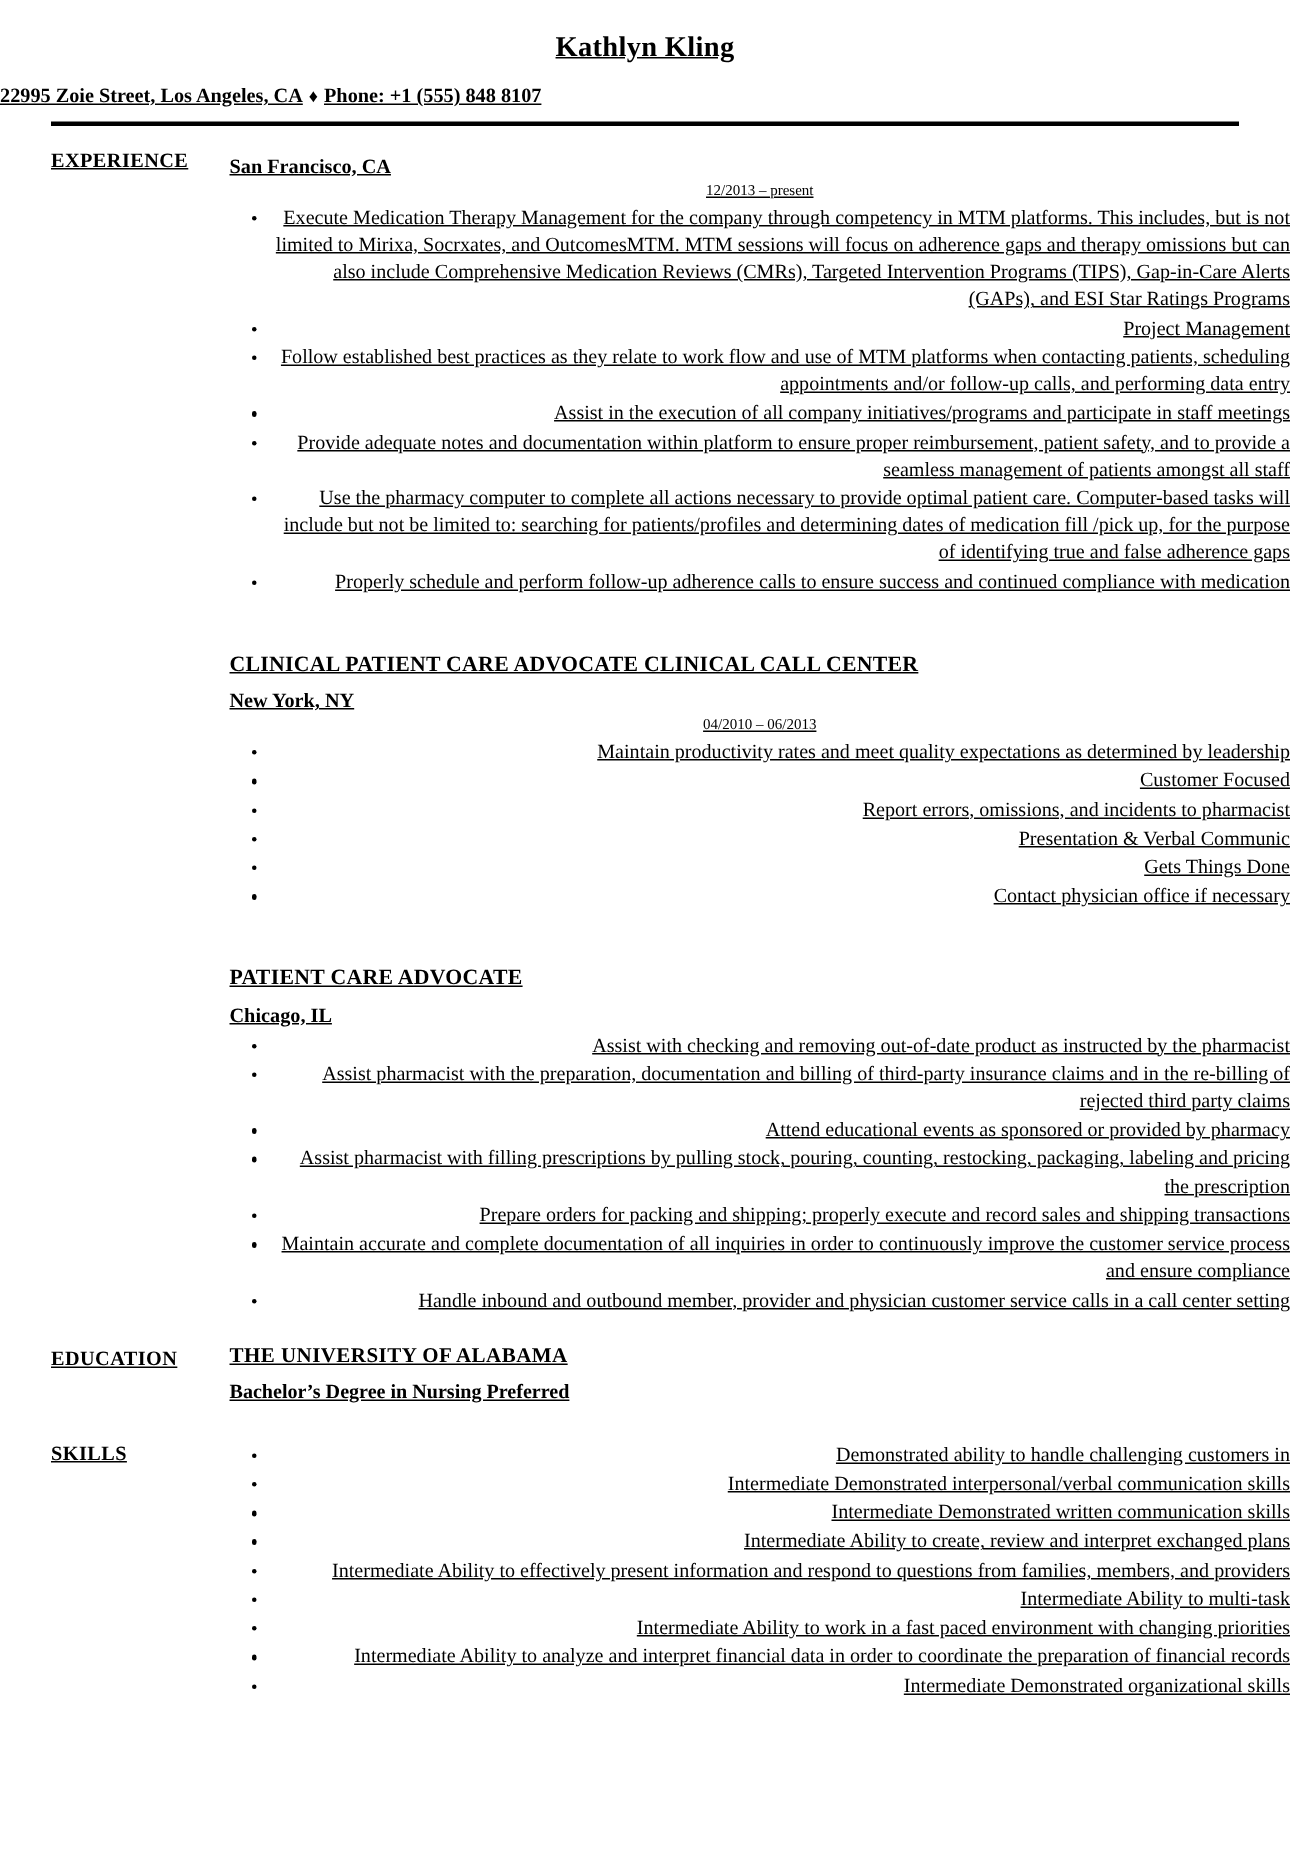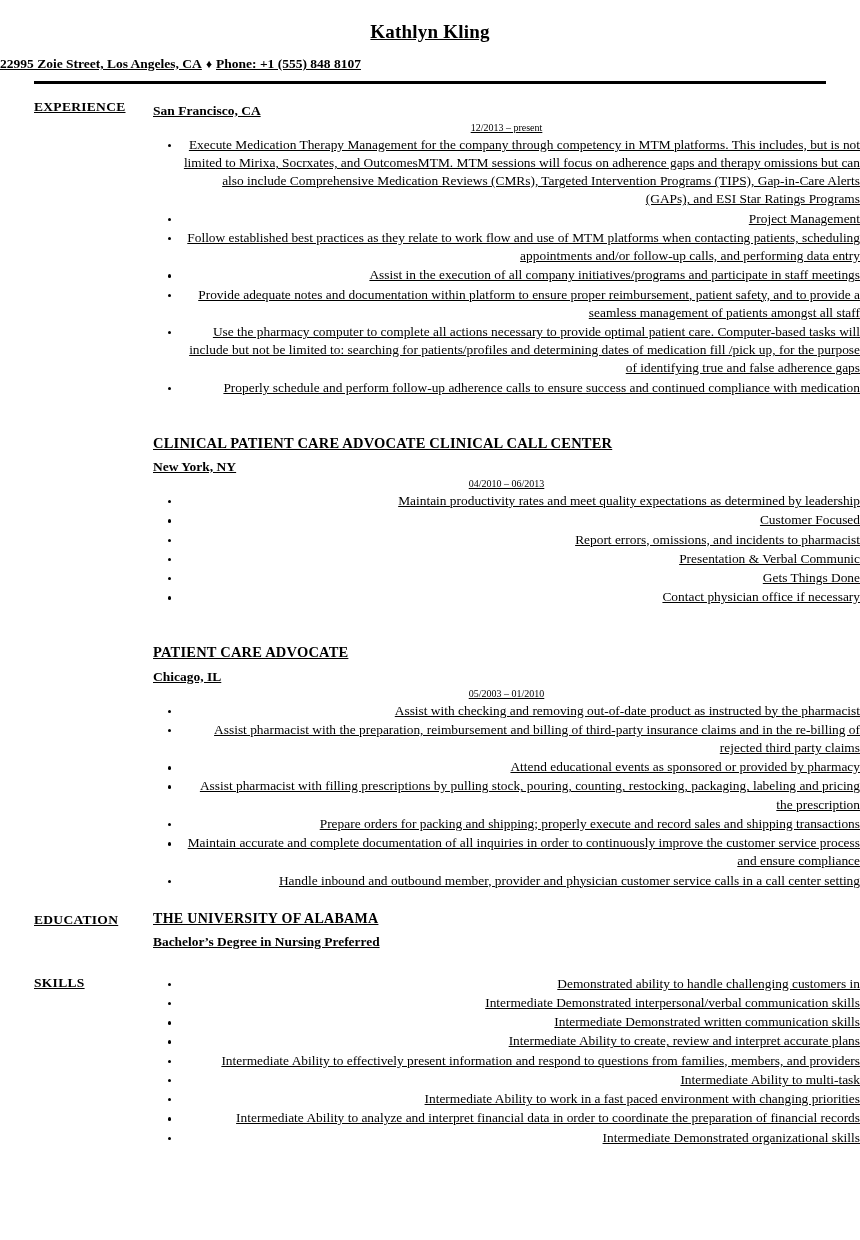--- a/index.html
+++ b/index.html
@@ -185,24 +185,23 @@
           <li>Report errors, omissions, and incidents to pharmacist</li>
           <li>Presentation &amp; Verbal Communic</li>
           <li>Gets Things Done</li>
           <li>Contact physician office if necessary</li>
         </ul>
       </div>
 
       <div class="job">
         <div class="job-title">PATIENT CARE ADVOCATE</div>
         <div class="job-location">Chicago, IL</div>
-        <div class="job-dates">05/2003 – 01/2010</div>
         <ul class="bullets">
           <li>Assist with checking and removing out-of-date product as instructed by the pharmacist</li>
-          <li>Assist pharmacist with the preparation, reimbursement and billing of third-party insurance claims and in the re-billing of rejected third party claims</li>
+          <li>Assist pharmacist with the preparation, documentation and billing of third-party insurance claims and in the re-billing of rejected third party claims</li>
           <li>Attend educational events as sponsored or provided by pharmacy</li>
           <li>Assist pharmacist with filling prescriptions by pulling stock, pouring, counting, restocking, packaging, labeling and pricing the prescription</li>
           <li>Prepare orders for packing and shipping; properly execute and record sales and shipping transactions</li>
           <li>Maintain accurate and complete documentation of all inquiries in order to continuously improve the customer service process and ensure compliance</li>
           <li>Handle inbound and outbound member, provider and physician customer service calls in a call center setting</li>
         </ul>
       </div>
 
     </div>
   </div>
@@ -217,21 +216,21 @@
     </div>
   </div>
 
   <div class="section" id="skills-section">
     <div class="section-label">SKILLS</div>
     <div class="section-body">
       <ul class="bullets">
         <li>Demonstrated ability to handle challenging customers in</li>
         <li>Intermediate Demonstrated interpersonal/verbal communication skills</li>
         <li>Intermediate Demonstrated written communication skills</li>
-        <li>Intermediate Ability to create, review and interpret accurate plans</li>
+        <li>Intermediate Ability to create, review and interpret exchanged plans</li>
         <li>Intermediate Ability to effectively present information and respond to questions from families, members, and providers</li>
         <li>Intermediate Ability to multi-task</li>
         <li>Intermediate Ability to work in a fast paced environment with changing priorities</li>
         <li>Intermediate Ability to analyze and interpret financial data in order to coordinate the preparation of financial records</li>
         <li>Intermediate Demonstrated organizational skills</li>
       </ul>
     </div>
   </div>
 
 </div>

